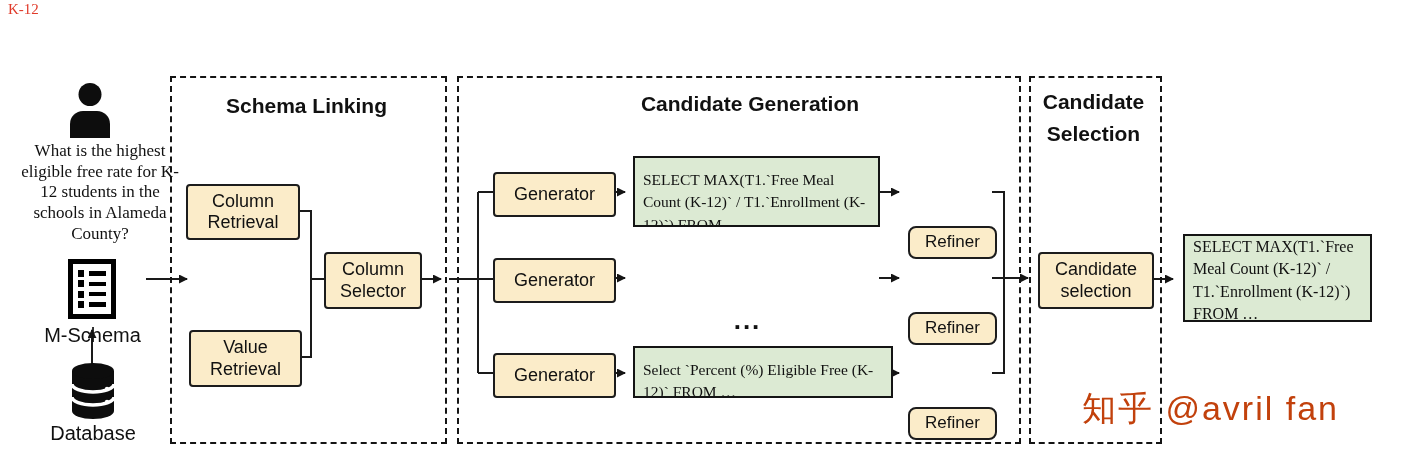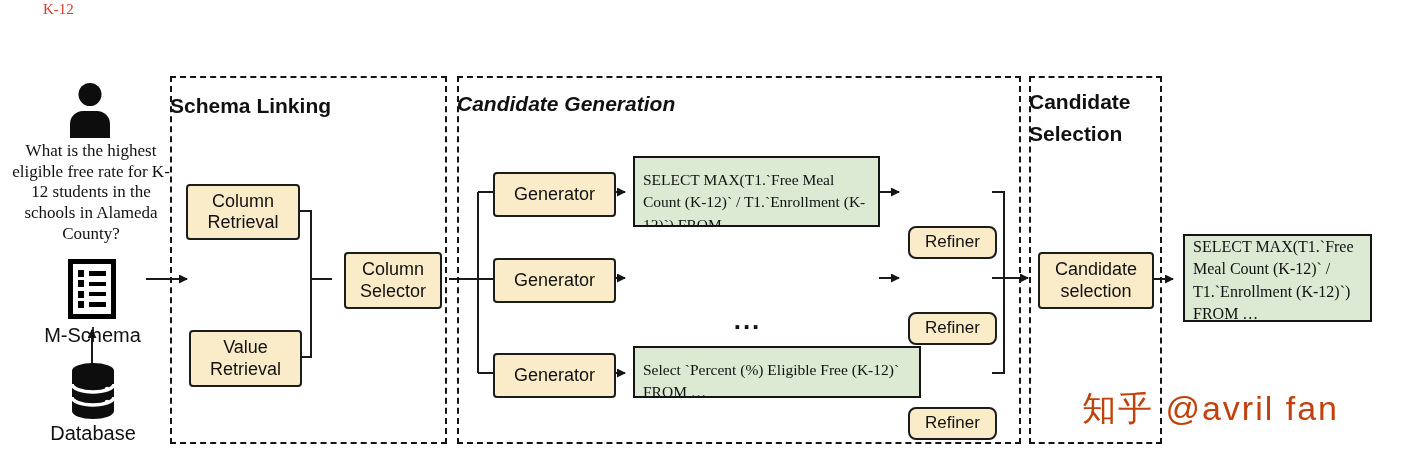--- a/index.html
+++ b/index.html
@@ -1,21 +1,21 @@
 <!DOCTYPE html>
 <html><head>
 <meta charset="utf-8">
 <style>
   html,body{margin:0;padding:0;background:#ffffff;}
   #canvas{position:relative;width:1416px;height:464px;background:#ffffff;overflow:hidden;
           font-family:"Liberation Sans",sans-serif;color:#111;}
   .abs{position:absolute;}
   svg.wires{position:absolute;left:0;top:0;width:1416px;height:464px;z-index:1;}
   .stage{border:2.5px dashed #141414;background:transparent;z-index:2;}
-  .stage-title{font-weight:bold;font-size:21px;text-align:left;z-index:4;line-height:1.5;}
+  .stage-title{font-weight:bold;font-size:21px;text-align:center;z-index:4;line-height:1.5;}
   .node{background:#fbecc9;border:2.5px solid #1c1c1c;border-radius:4px;z-index:3;
         display:flex;align-items:center;justify-content:center;text-align:center;
         font-size:18px;line-height:1.18;}
   .node.small{font-size:17px;border-radius:8px;margin-top:48px;}
   .sql{background:#dcead3;border:2.3px solid #141414;z-index:3;
        font-family:"Liberation Serif",serif;font-size:15.5px;line-height:1.45;
        padding:11px 8px;box-sizing:border-box;overflow:hidden;}
   .sql.final{font-size:16px;line-height:1.4;padding:0 8px;}
   .caption{font-size:20px;text-align:center;z-index:4;}
   .question{font-family:"Liberation Serif",serif;font-size:17px;line-height:1.22;
@@ -71,31 +71,31 @@
 
       <path d="M1149,279 H1173" marker-end="url(#arr)"></path>
     </g>
   </svg>
 
   <div class="abs stage" style="left:170px;top:76px;width:273px;height:364px;"></div>
   <div class="abs stage" style="left:457px;top:76px;width:560px;height:364px;"></div>
   <div class="abs stage" style="left:1029px;top:76px;width:129px;height:364px;"></div>
 
   <div class="abs stage-title" style="left:170px;top:90px;width:273px;">Schema Linking</div>
-  <div class="abs stage-title" style="left:457px;top:88px;width:560px;font-style:italic;">Candidate Generation</div>
+  <div class="abs stage-title" style="left:470px;top:88px;width:560px;">Candidate Generation</div>
   <div class="abs stage-title" style="left:1029px;top:86px;width:129px;">Candidate Selection</div>
 
-  <div class="abs corner-note" style="left:8px;top:1px;margin-left:35px;">K-12</div>
+  <div class="abs corner-note" style="left:8px;top:1px;">K-12</div>
 
   <svg class="abs" style="left:66px;top:83px;z-index:3;" width="48" height="55" viewBox="0 0 48 55">
     <circle cx="24" cy="11.5" r="11.5" fill="#0d0d0d"></circle>
     <path d="M4,55 V41 a13,13 0 0 1 13,-13 h14 a13,13 0 0 1 13,13 v14 z" fill="#0d0d0d"></path>
   </svg>
 
-  <div class="abs question" style="left:11px;top:141px;width:160px;">What is the highest eligible free rate for K-12 students in the schools in Alameda County?</div>
+  <div class="abs question" style="left:20px;top:141px;width:160px;">What is the highest eligible free rate for K-12 students in the schools in Alameda County?</div>
 
   <div class="abs mschema" style="left:68px;top:259px;width:48px;height:60px;">
     <div class="row">
         <span class="sq"></span>
         <span class="bar"></span>
       </div>
     <div class="row">
         <span class="sq"></span>
         <span class="bar"></span>
       </div>
@@ -115,29 +115,29 @@
     <ellipse cx="23" cy="9" rx="21" ry="8" fill="#0d0d0d"></ellipse>
     <path d="M2,22 a21,8 0 0 0 42,0" stroke="#ffffff" stroke-width="3.5" fill="none"></path>
     <path d="M2,35 a21,8 0 0 0 42,0" stroke="#ffffff" stroke-width="3.5" fill="none"></path>
     <circle cx="37" cy="27" r="2.2" fill="#ffffff"></circle>
     <circle cx="37" cy="40" r="2.2" fill="#ffffff"></circle>
   </svg>
   <div class="abs caption" style="left:38px;top:422px;width:110px;">Database</div>
 
   <div class="abs node" style="left:186px;top:184px;width:110px;height:52px;">Column Retrieval</div>
   <div class="abs node" style="left:189px;top:330px;width:109px;height:53px;">Value Retrieval</div>
-  <div class="abs node" style="left:344px;top:252px;width:94px;height:53px;">Column Selector</div>
+  <div class="abs node" style="left:324px;top:252px;width:94px;height:53px;">Column Selector</div>
 
   <div class="abs node" style="left:493px;top:172px;width:119px;height:41px;">Generator</div>
   <div class="abs node" style="left:493px;top:258px;width:119px;height:41px;">Generator</div>
   <div class="abs node" style="left:493px;top:353px;width:119px;height:41px;">Generator</div>
 
   <div class="abs sql" style="left:633px;top:156px;width:247px;height:71px;">SELECT MAX(T1.`Free Meal Count (K-12)` / T1.`Enrollment (K-12)`) FROM…</div>
   <div class="abs ellipsis" style="left:700px;top:305px;width:95px;">...</div>
-  <div class="abs sql" style="left:633px;top:346px;width:288px;height:52px;">Select `Percent (%) Eligible Free (K-12)`  FROM …</div>
+  <div class="abs sql" style="left:633px;top:346px;width:260px;height:52px;">Select `Percent (%) Eligible Free (K-12)`  FROM …</div>
 
   <div class="abs node small" style="left:908px;top:178px;width:85px;height:29px;">Refiner</div>
   <div class="abs node small" style="left:908px;top:264px;width:85px;height:29px;">Refiner</div>
   <div class="abs node small" style="left:908px;top:359px;width:85px;height:29px;">Refiner</div>
 
   <div class="abs node" style="left:1038px;top:252px;width:112px;height:53px;">Candidate selection</div>
 
   <div class="abs sql final" style="left:1183px;top:234px;width:189px;height:88px;">SELECT MAX(T1.`Free Meal Count (K-12)` / T1.`Enrollment (K-12)`) FROM …</div>
 
   <div class="abs watermark" style="left:1082px;top:386px;">知乎 @avril fan</div>

